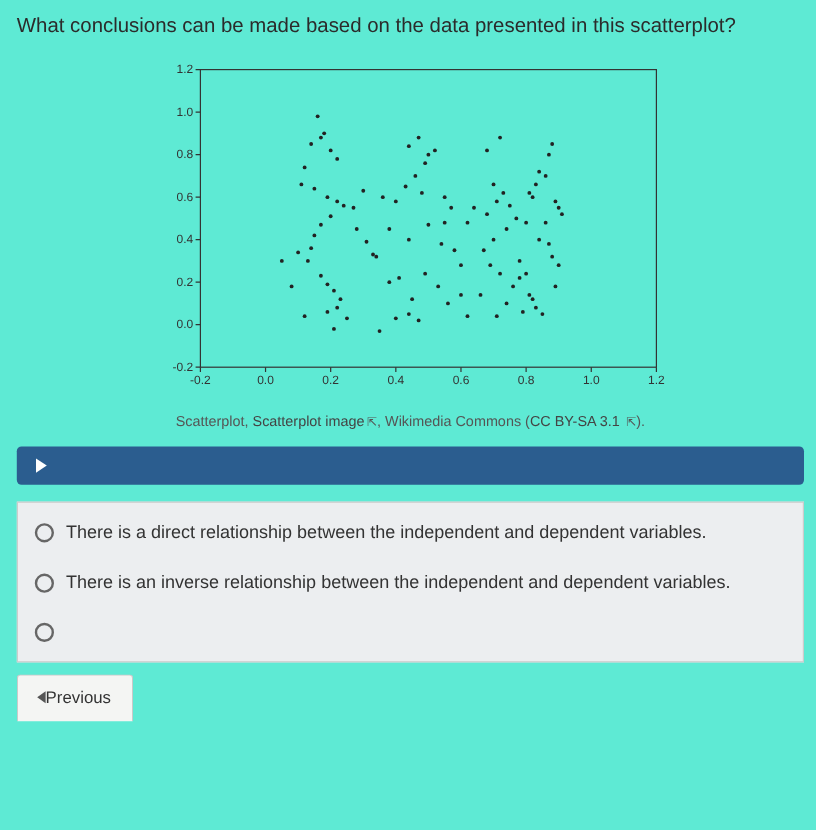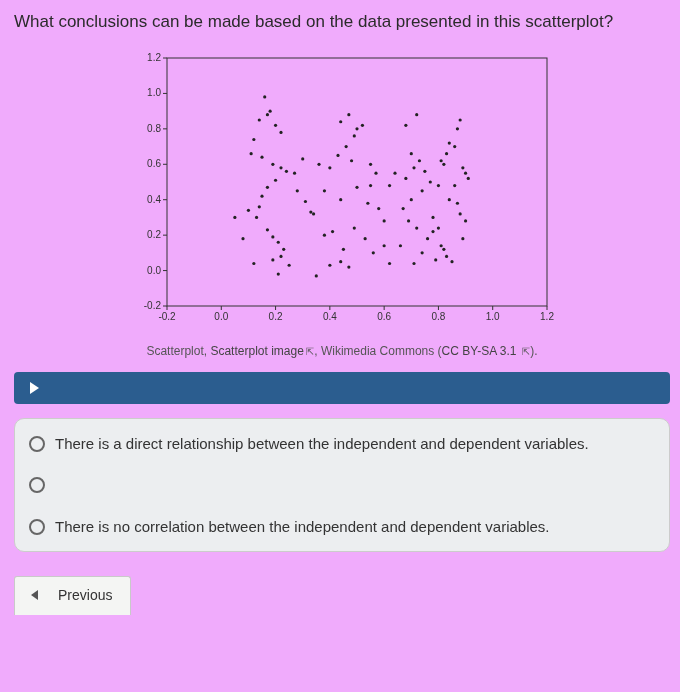--- a/index.html
+++ b/index.html
@@ -5,21 +5,21 @@
   * { box-sizing: border-box; margin: 0; padding: 0; }
   body {
     font-family: -apple-system, BlinkMacSystemFont, "Segoe UI", Arial, sans-serif;
     background: #d5d6d4;
     width: 680px;
     height: 692px;
     overflow: hidden;
     color: #222;
   }
   .page {
-    background: #f0abfc;
+    background: #5eead4;
     margin: 0;
     padding: 12px 10px 0 14px;
     min-height: 100%;
     position: relative;
   }
   .question {
     font-size: 17px;
     font-weight: 500;
     margin-bottom: 18px;
     color: #2b2b2b;
@@ -67,43 +67,43 @@
   .img-desc .tri {
     display: inline-block;
     width: 0; height: 0;
     border-top: 6px solid transparent;
     border-bottom: 6px solid transparent;
     border-left: 9px solid #fff;
   }
   .options {
     background: #eceef0;
     border: 1px solid #ccc;
-    border-radius: 10px;
+    border-radius: 0;
     padding: 4px 0;
-    margin-bottom: 24px;
+    margin-bottom: 10px;
   }
   .opt {
     display: flex;
     align-items: center;
     gap: 10px;
     padding: 12px 14px;
     font-size: 15px;
     color: #333;
   }
   .opt + .opt { border-top: 1px solid rgba(0,0,0,0); }
   .radio {
     width: 16px; height: 16px;
     border: 2px solid #666;
     border-radius: 50%;
     flex-shrink: 0;
   }
   .prev-btn {
     display: inline-flex;
     align-items: center;
-    gap: 20px;
+    gap: 0;
     background: #f4f5f3;
     border: 1px solid #c9c9c9;
     border-bottom: none;
     padding: 10px 18px 12px 16px;
     font-size: 14px;
     color: #333;
     border-radius: 3px 3px 0 0;
   }
   .prev-btn .arr {
     width: 0; height: 0;
@@ -279,24 +279,24 @@
     <span class="tri"></span>
   </div>
 
   <div class="options">
     <label class="opt">
       <span class="radio"></span>
       <span>There is a direct relationship between the independent and dependent variables.</span>
     </label>
     <label class="opt">
       <span class="radio"></span>
+      <span>There is an inverse relationship between the independent and dependent variables.</span>
     </label>
     <label class="opt">
       <span class="radio"></span>
-      <span>There is no correlation between the independent and dependent variables.</span>
     </label>
   </div>
 
   <div class="prev-btn">
     <span class="arr"></span>
     <span>Previous</span>
   </div>
 
 </div>
 

